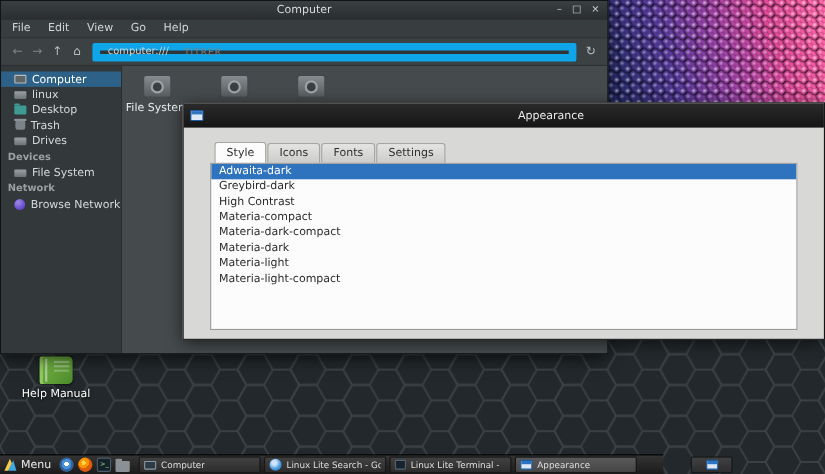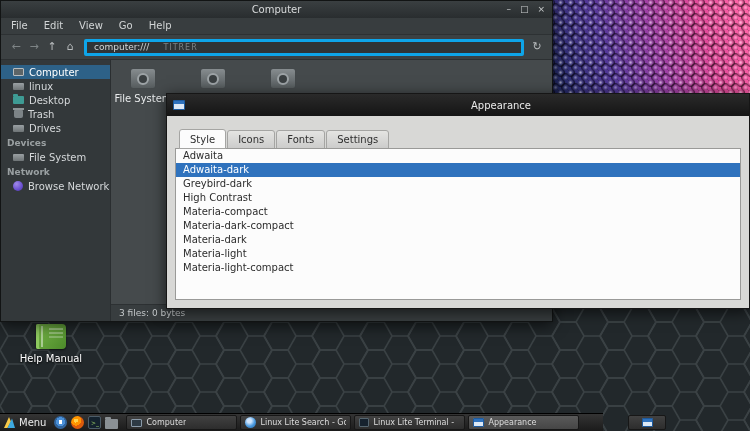--- a/index.html
+++ b/index.html
@@ -35,21 +35,21 @@
   .filemanager { left:0; top:0; width:553px; height:322px; background:#3f4446; border:1px solid #121414; display:flex; flex-direction:column; }
   .fm-titlebar { flex:0 0 17px; background:linear-gradient(#3a3f41,#292d2f); position:relative; display:flex; align-items:center; }
   .fm-title { position:absolute; left:50%; transform:translateX(-50%); font-size:10px; color:#d9dbdc; }
   .win-controls { margin-left:auto; display:flex; gap:9px; padding-right:7px; }
   .win-btn { font-size:9px; color:#c9cccd; line-height:17px; cursor:default; }
   .fm-menubar { flex:0 0 16px; background:#383d3f; display:flex; align-items:center; padding-left:2px; border-bottom:1px solid #2d3133; }
   .fm-menu-item { font-size:10px; color:#d2d5d6; padding:0 8px; line-height:16px; }
   .fm-toolbar { flex:0 0 24px; background:#3c4143; display:flex; align-items:center; padding:0 6px; border-bottom:1px solid #2c3032; }
   .tool-btn { width:18px; text-align:center; color:#b8bcbe; font-size:11px; line-height:24px; }
   .tool-btn.dim { color:#7e8486; }
-  .address-bar { flex:1; height:17px; margin-left:5px; background:#2f3436; border:3px solid #0ea5e9; border-radius:2px; display:flex; align-items:center; padding:0 7px; gap:14px; }
+  .address-bar { flex:1; height:17px; margin-left:5px; background:#2f3436; border:7px solid #0ea5e9; border-radius:2px; display:flex; align-items:center; padding:0 7px; gap:14px; }
   .address-value { font-size:9px; color:#d2d5d6; }
   .address-hint { font-size:8px; color:#7c8284; letter-spacing:1px; }
   .fm-body { flex:1; display:flex; min-height:0; }
   .fm-sidebar { flex:0 0 110px; background:#33383a; border-right:1px solid #2a2e30; padding-top:5px; }
   .side-section-label { font-size:9px; font-weight:bold; color:#9aa0a2; padding:3px 6px 2px; }
   .side-item { height:14px; display:flex; align-items:center; gap:5px; padding-left:12px; font-size:10px; color:#d5d8da; }
   .side-item.selected { background:#2d6187; color:#ffffff; }
   .fm-right { flex:1; display:flex; flex-direction:column; min-width:0; }
   .fm-main { flex:1; position:relative; background:#454a4c; }
   .file-item { position:absolute; top:8px; width:64px; text-align:center; }
@@ -69,21 +69,21 @@
   .trash-mini::before { content:""; position:absolute; top:-2px; left:-1px; width:11px; height:2px; background:#8d9497; }
   .globe-mini { width:10px; height:10px; border-radius:50%; background:radial-gradient(circle at 35% 30%, #a08ae8, #6a4fd0 60%, #45329a); }
 
   
   .appearance { left:166px; top:93px; width:584px; height:216px; background:#d8d8d6; border:1px solid #161616; display:flex; flex-direction:column; }
   .ap-titlebar { flex:0 0 22px; background:linear-gradient(#2a2a2a,#151515); display:flex; align-items:center; position:relative; }
   .ap-title { position:absolute; left:334px; transform:translateX(-50%); font-size:10px; color:#eaeaea; }
   .win-blue-icon { width:12px; height:10px; background:#dce8f5; border:1px solid #1d5a9e; border-radius:1px; position:relative; }
   .win-blue-icon::before { content:""; position:absolute; left:0; right:0; top:0; height:3px; background:#2f72bd; }
   .ap-titlebar .win-blue-icon { margin-left:6px; }
-  .ap-content { flex:1; padding:6px 8px 8px; display:flex; flex-direction:column; min-height:0; }
+  .ap-content { flex:1; padding:6px 24px 8px; display:flex; flex-direction:column; min-height:0; }
   .ap-tabs { display:flex; align-items:flex-end; height:26px; padding-left:4px; }
   .ap-tab { font-size:10px; color:#2f2f2f; padding:3px 10px; background:linear-gradient(#e4e4e2,#cccccb); border:1px solid #a5a5a3; border-radius:3px 3px 0 0; margin-right:1px; margin-bottom:-1px; position:relative; z-index:1; }
   .ap-tab.active { background:#fcfcfc; z-index:3; padding-top:4px; }
   .ap-list { flex:1; background:#fcfcfc; border:1px solid #9a9a98; position:relative; z-index:2; overflow:hidden; }
   .theme-item { height:14px; line-height:14px; font-size:10px; color:#2c2c2c; padding-left:7px; }
   .theme-item.selected { background:#2f72bd; color:#ffffff; }
 
   
   .taskbar { position:absolute; left:0; top:413px; width:603px; height:18px; background:linear-gradient(#343434,#1b1b1b); border-top:1px solid #000; display:flex; align-items:center; }
   .menu-button { display:flex; align-items:center; gap:3px; height:100%; padding:0 6px 0 3px; }
@@ -208,41 +208,37 @@
           </div>
           <div class="file-item f2">
             <div class="drive-big"></div>
             <div class="file-label"></div>
           </div>
           <div class="file-item f3">
             <div class="drive-big"></div>
             <div class="file-label"></div>
           </div>
         </div>
-        <div class="fm-statusbar">
-          <span>3 files: 0 bytes</span>
-        </div>
       </div>
     </div>
   </div>
 
   <div class="window appearance">
     <div class="ap-titlebar">
       <span class="win-blue-icon"></span>
       <div class="ap-title">Appearance</div>
     </div>
     <div class="ap-content">
       <div class="ap-tabs">
         <span class="ap-tab active">Style</span>
         <span class="ap-tab">Icons</span>
         <span class="ap-tab">Fonts</span>
         <span class="ap-tab">Settings</span>
       </div>
       <div class="ap-list">
-        <div class="theme-item">Adwaita</div>
         <div class="theme-item selected">Adwaita-dark</div>
         <div class="theme-item">Greybird-dark</div>
         <div class="theme-item">High Contrast</div>
         <div class="theme-item">Materia-compact</div>
         <div class="theme-item">Materia-dark-compact</div>
         <div class="theme-item">Materia-dark</div>
         <div class="theme-item">Materia-light</div>
         <div class="theme-item">Materia-light-compact</div>
       </div>
     </div>

